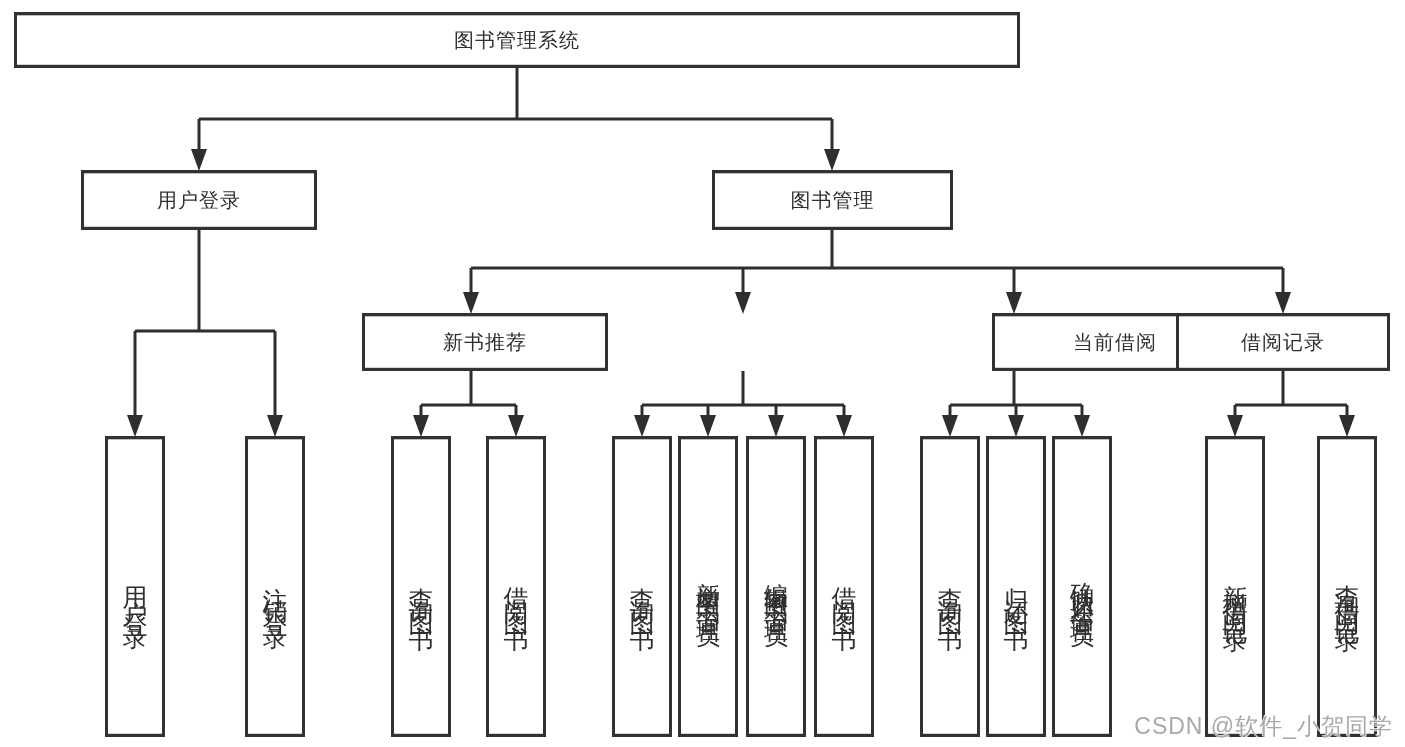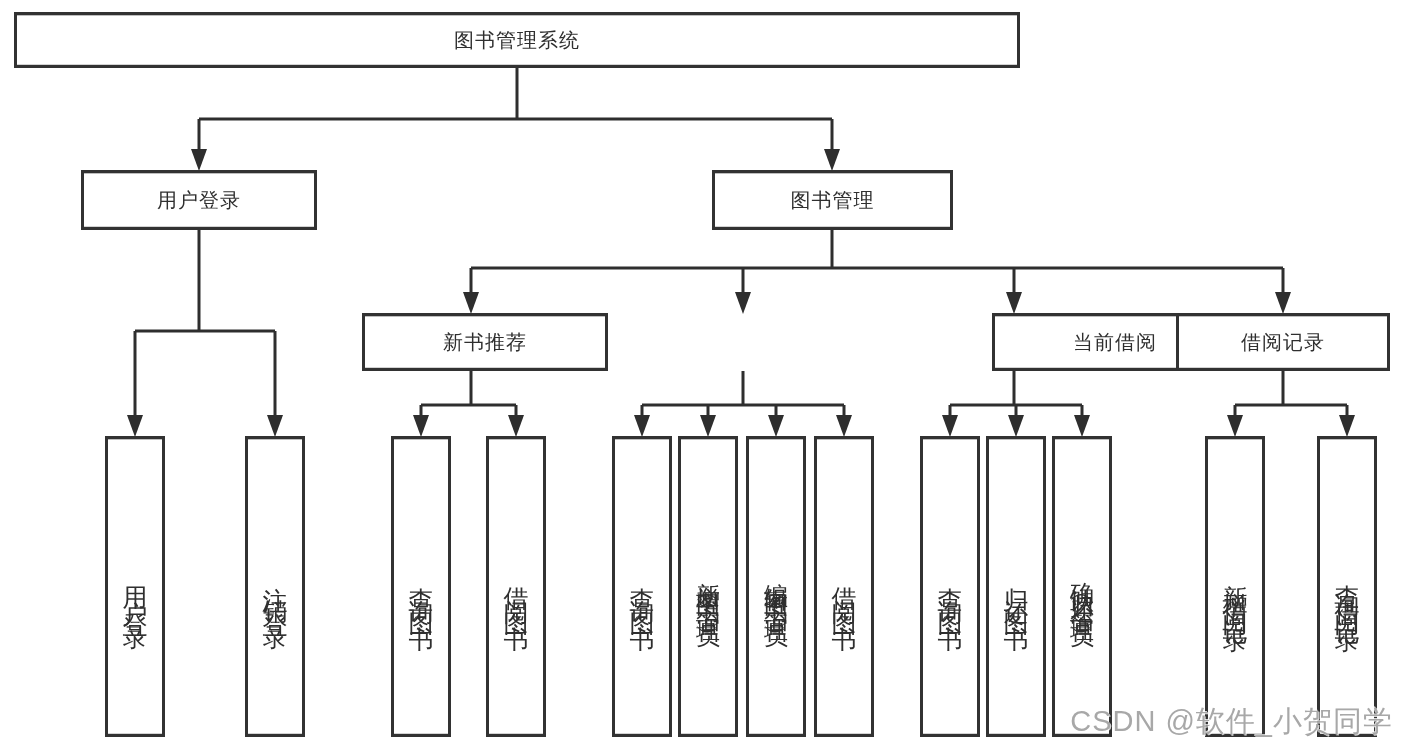--- a/index.html
+++ b/index.html
@@ -25,21 +25,21 @@
   .v{top:436px;width:60px;height:301px;}
   .vtext{
     writing-mode:vertical-lr;text-orientation:mixed;
     font-size:25px;letter-spacing:13px;line-height:1;
     display:inline-block;margin-bottom:-13px;
   }
   .ls-mid{letter-spacing:9px;margin-bottom:-9px;}
   .ls-long{font-size:24px;letter-spacing:6px;margin-bottom:-6px;}
   .watermark{
     position:absolute;right:12px;bottom:5px;z-index:5;
-    font-size:29px;color:var(--watermark,#a8a8a8);letter-spacing:1px;
+    font-size:23px;color:var(--watermark,#a8a8a8);letter-spacing:1px;
     text-shadow:1px 1px 0 rgba(255,255,255,.8), -1px -1px 0 rgba(255,255,255,.8);
     text-align:center;
   }
 </style>
 </head>
 <body>
 
 <div class="canvas">
 
   <svg class="edges" viewBox="0 0 1405 747" aria-hidden="true">

